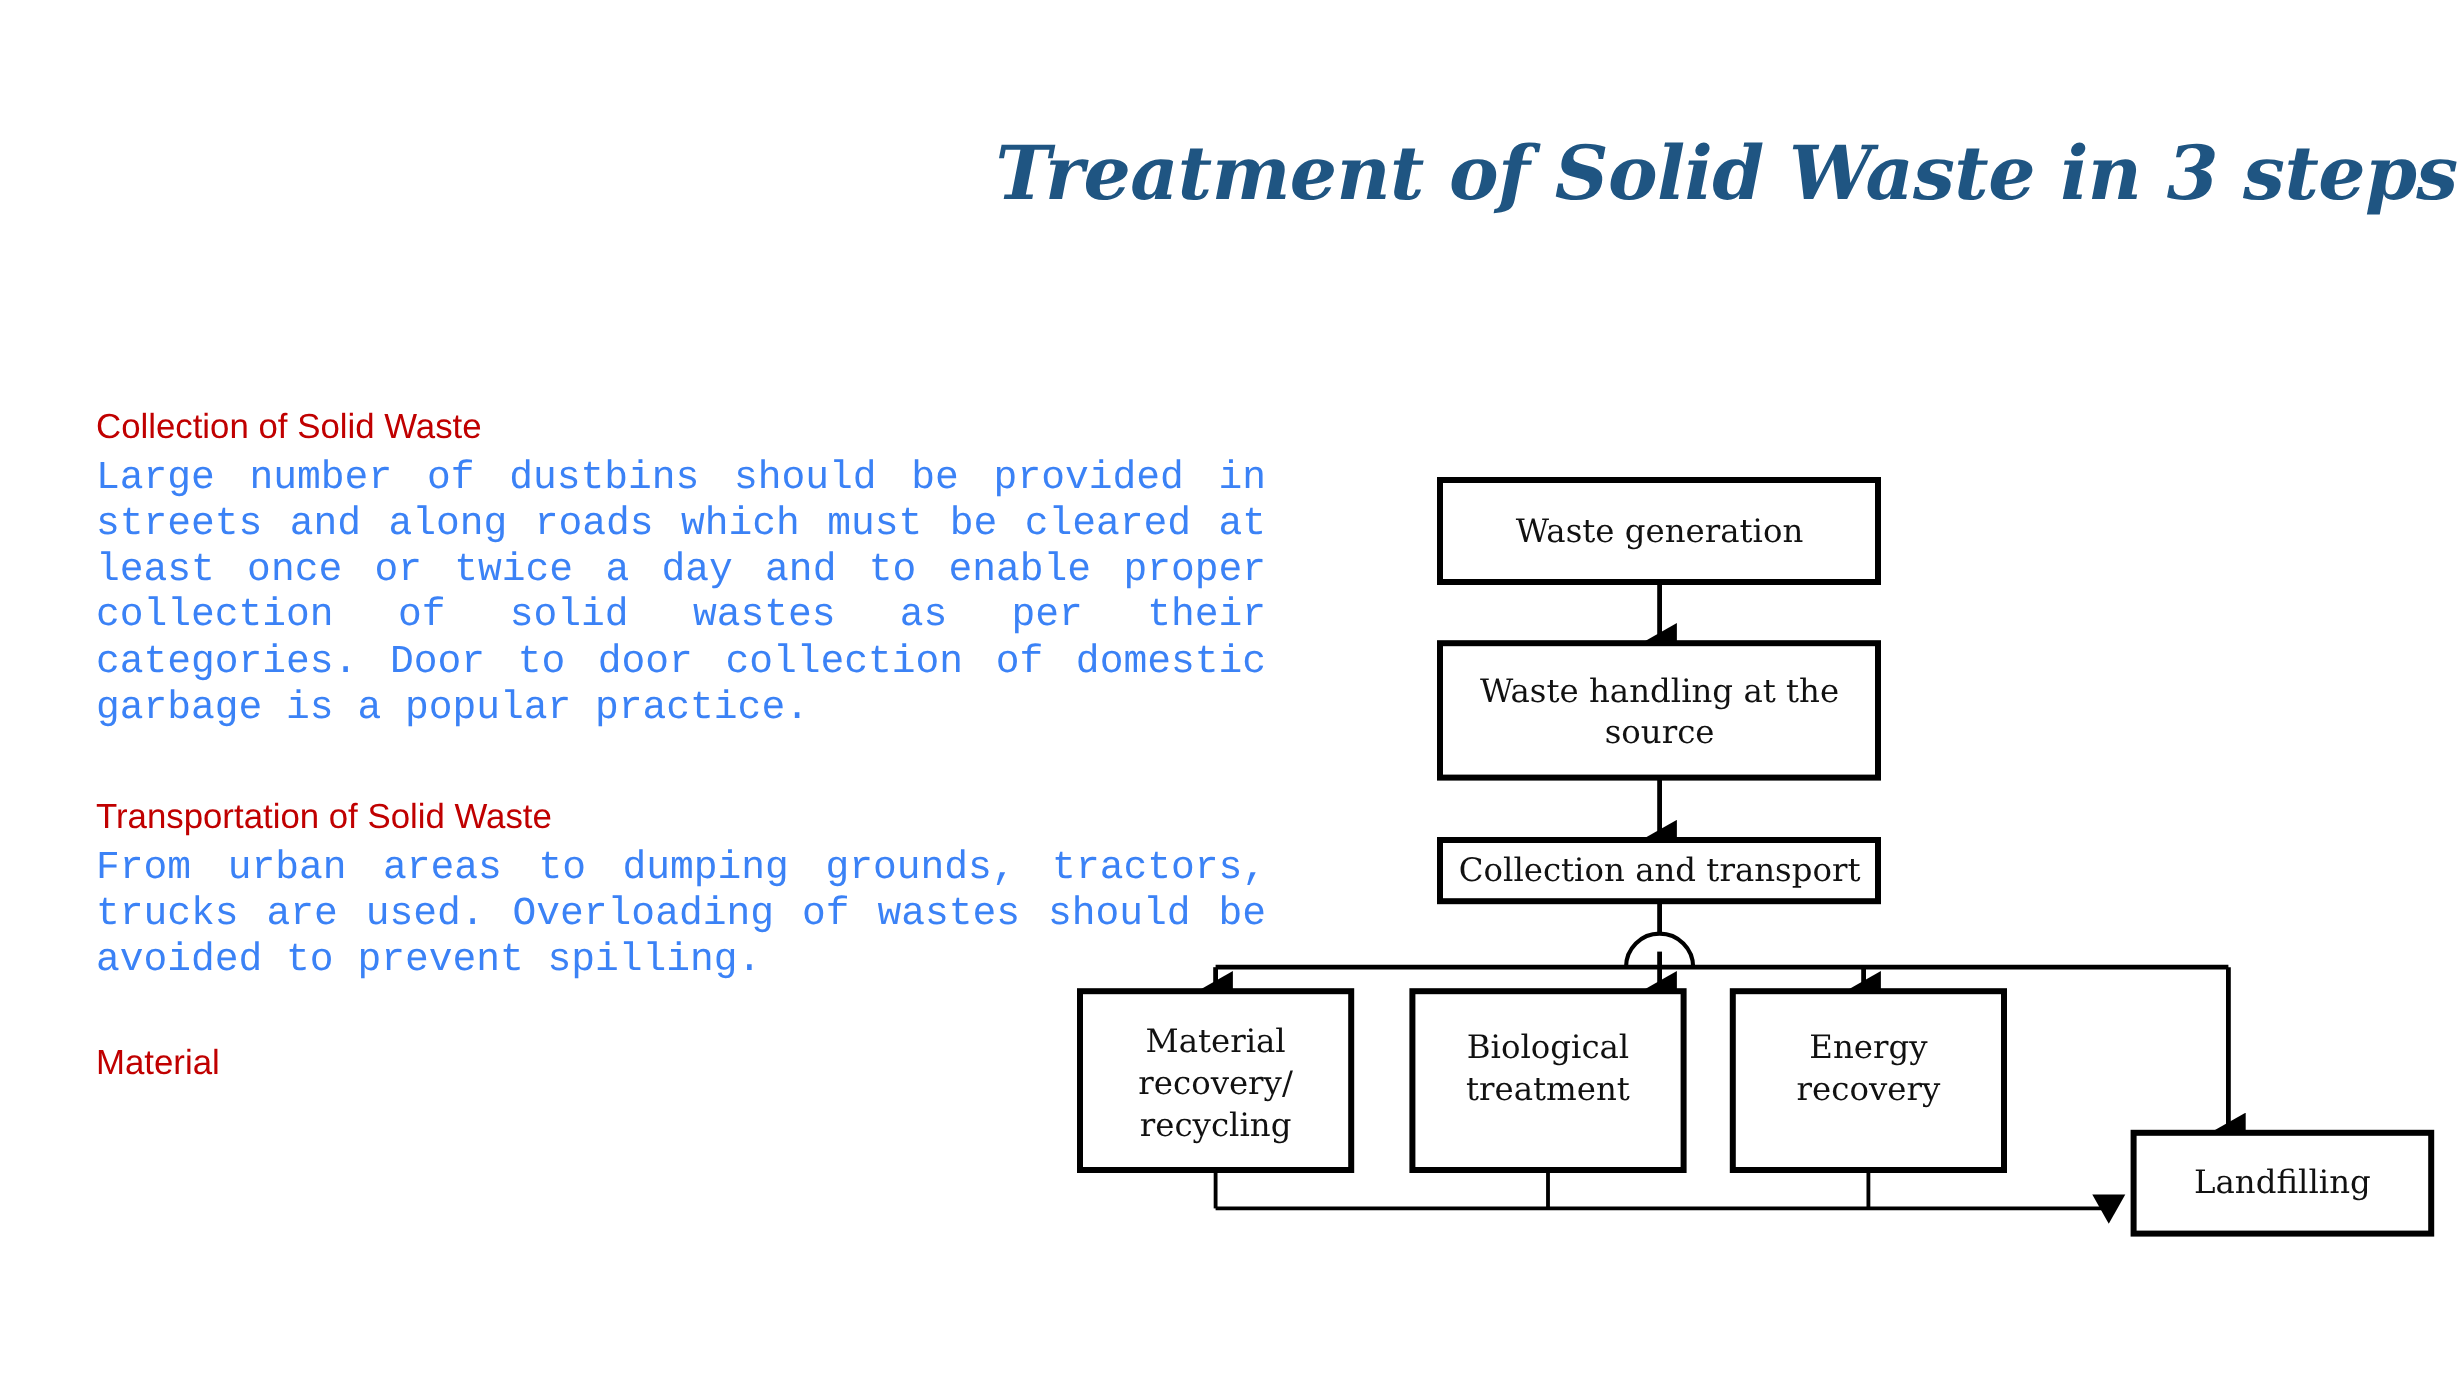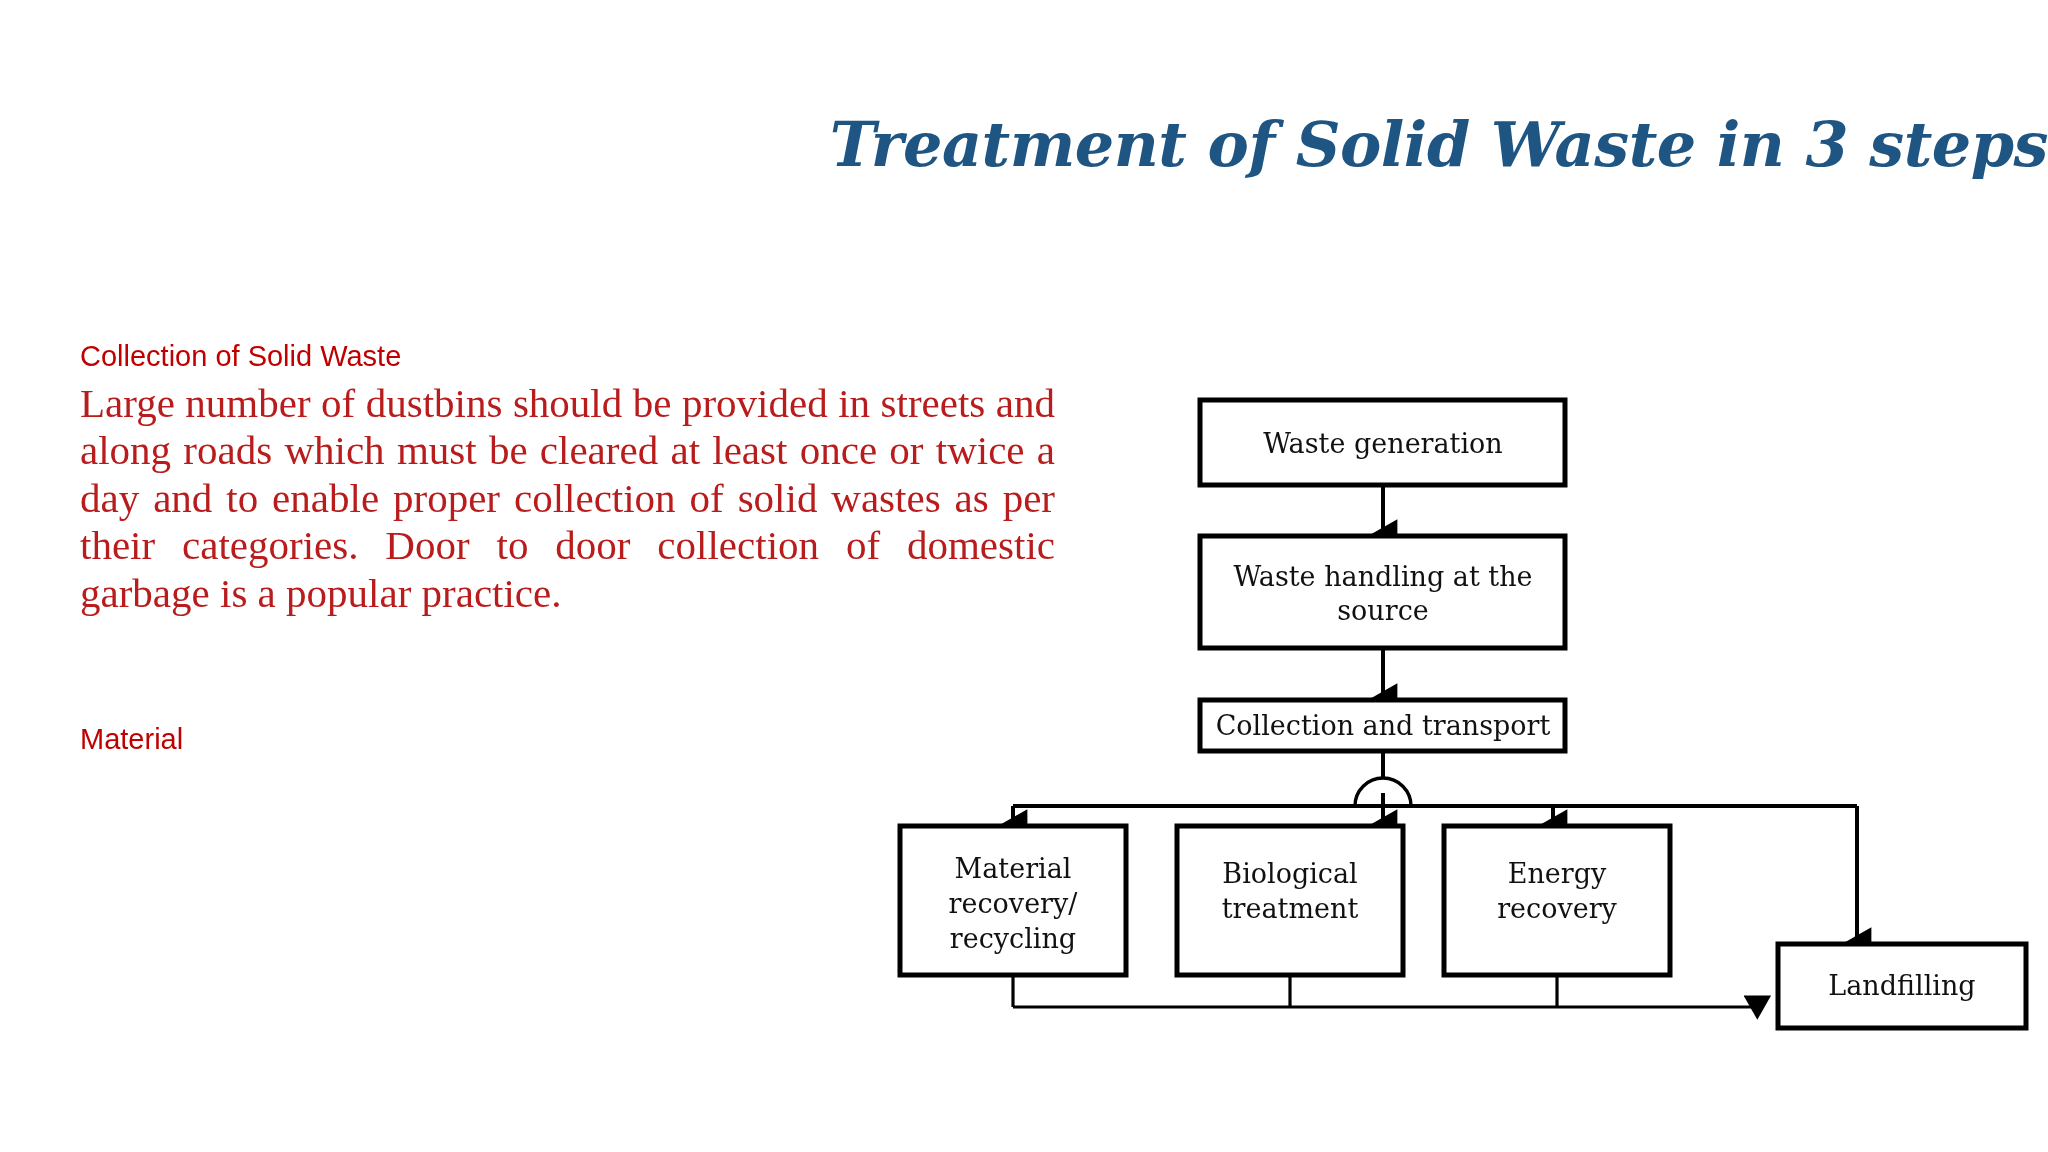--- a/index.html
+++ b/index.html
@@ -42,27 +42,27 @@
   .section { margin-bottom: 0; }
   .section-heading {
     color: #C00000;
     font-size: 29px;
     font-weight: normal;
     line-height: 1.16;
     margin: 0 0 6px 0;
     font-family: "Liberation Sans", sans-serif;
   }
   .section-body {
-    color: #b91c1c;
-    font-size: 41px;
+    color: #3b82f6;
+    font-size: 33px;
     line-height: 1.16;
     text-align: justify;
     text-justify: inter-word;
     margin: 0;
-    font-family: Liberation Serif, serif;
+    font-family: Liberation Mono, monospace;
   }
   .gap-1 { height: 56px; }
   .gap-2 { height: 50px; }
 
   
   #flowchart {
     position: absolute;
     left: 0;
     top: 0;
     width: 2048px;
@@ -105,20 +105,22 @@
 <div id="left-column">
 
   <div class="section">
     <div class="section-heading">Collection of Solid Waste</div>
     <div class="section-body">Large number of dustbins should be provided in streets and along roads which must be cleared at least once or twice a day and to enable proper collection of solid wastes as per their categories. Door to door collection of domestic garbage is a popular practice.</div>
   </div>
 
   <div class="gap-1"></div>
 
   <div class="section">
+    <div class="section-heading">Transportation of Solid Waste</div>
+    <div class="section-body">From urban areas to dumping grounds, tractors, trucks are used. Overloading of wastes should be avoided to prevent spilling.</div>
   </div>
 
   <div class="gap-2"></div>
 
   <div class="section">
     <div class="section-heading">Material</div>
   </div>
 
 </div>
 

